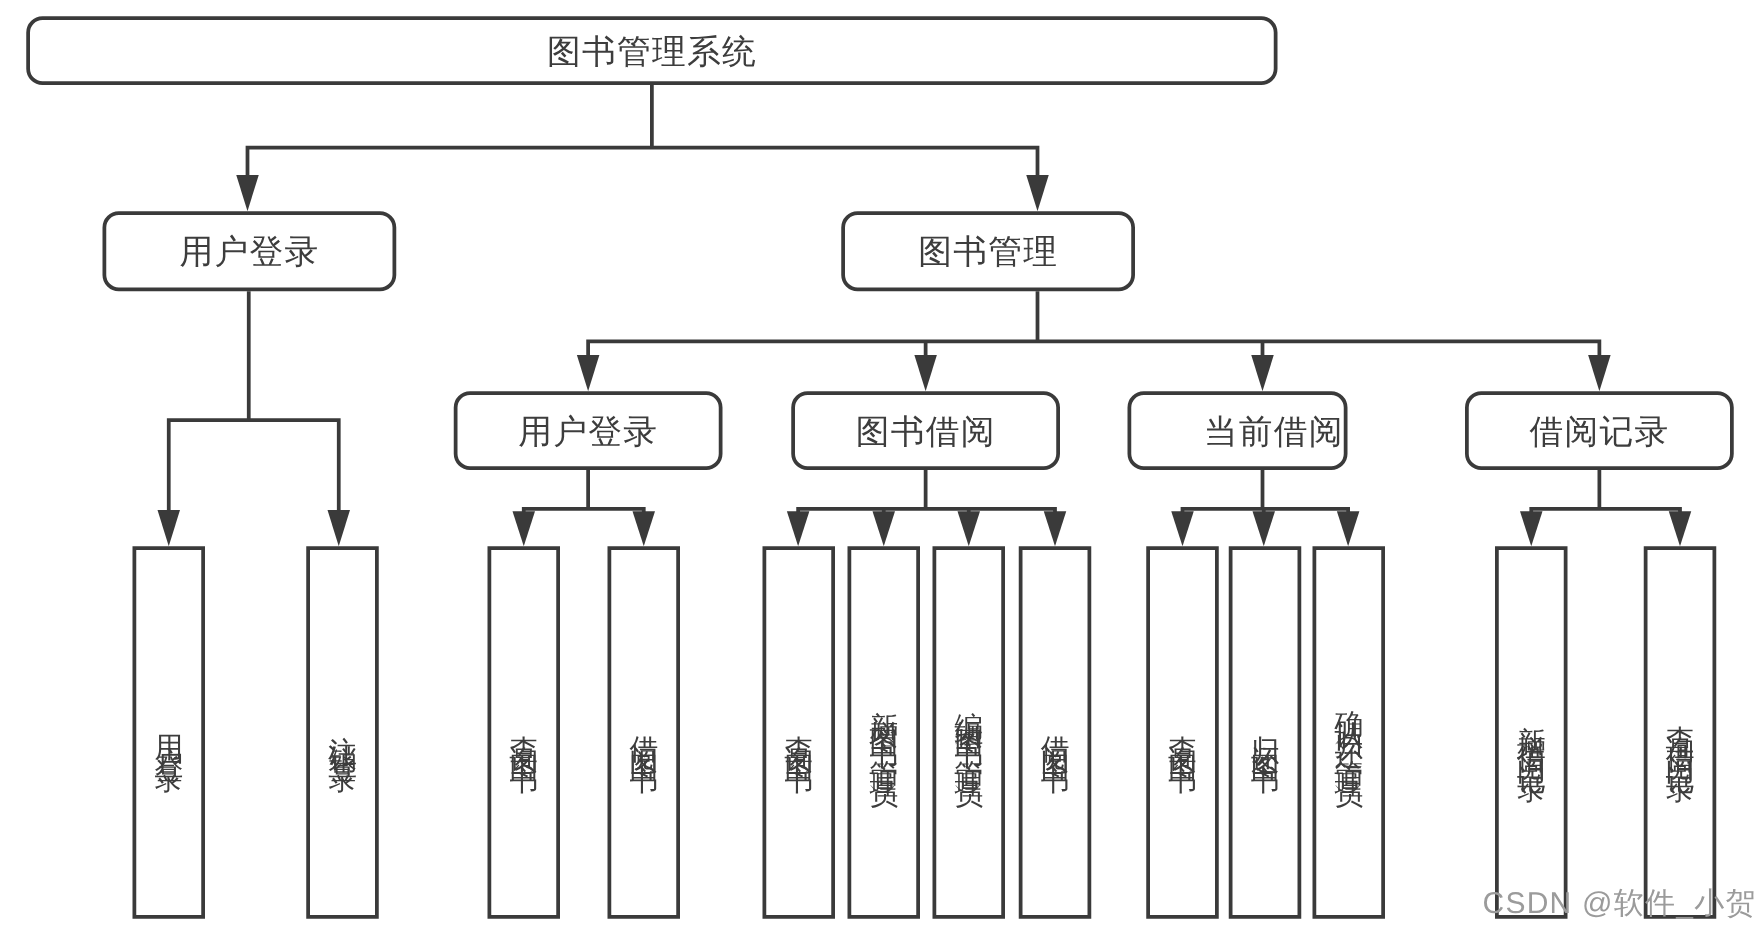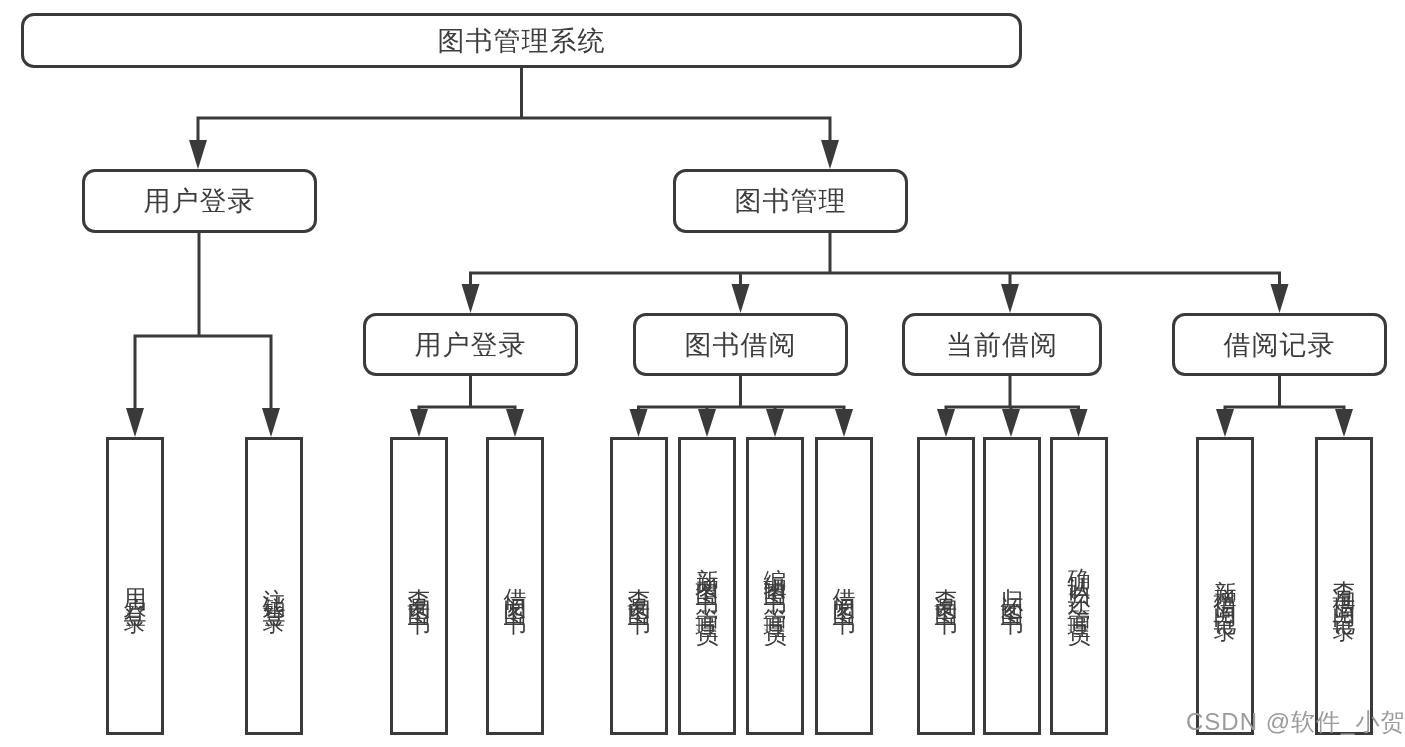--- a/index.html
+++ b/index.html
@@ -101,21 +101,21 @@
   <div class="node hnode" style="left:673px;top:169px;width:235px;height:64px;align-items:center;">
     <span>图书管理</span>
   </div>
 
   <div class="node hnode" style="left:363px;top:313px;width:215px;height:63px;">
     <span>用户登录</span>
   </div>
   <div class="node hnode" style="left:633px;top:313px;width:215px;height:63px;">
     <span>图书借阅</span>
   </div>
-  <div class="node hnode" style="left:902px;top:313px;width:200px;height:63px;">
+  <div class="node hnode" style="left:902px;top:313px;width:176px;height:63px;justify-content:flex-end;">
     <span>当前借阅</span>
   </div>
   <div class="node hnode" style="left:1172px;top:313px;width:215px;height:63px;">
     <span>借阅记录</span>
   </div>
 
   <div class="node leaf" style="left:106px;top:437px;width:58px;height:298px;">
     <span>用户登录</span>
   </div>
   <div class="node leaf" style="left:245px;top:437px;width:58px;height:298px;">

